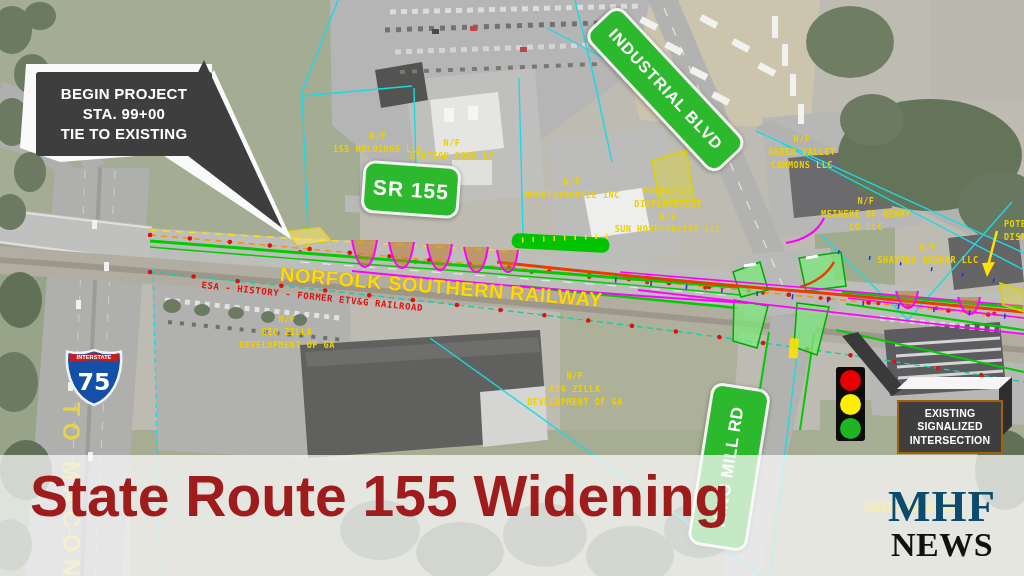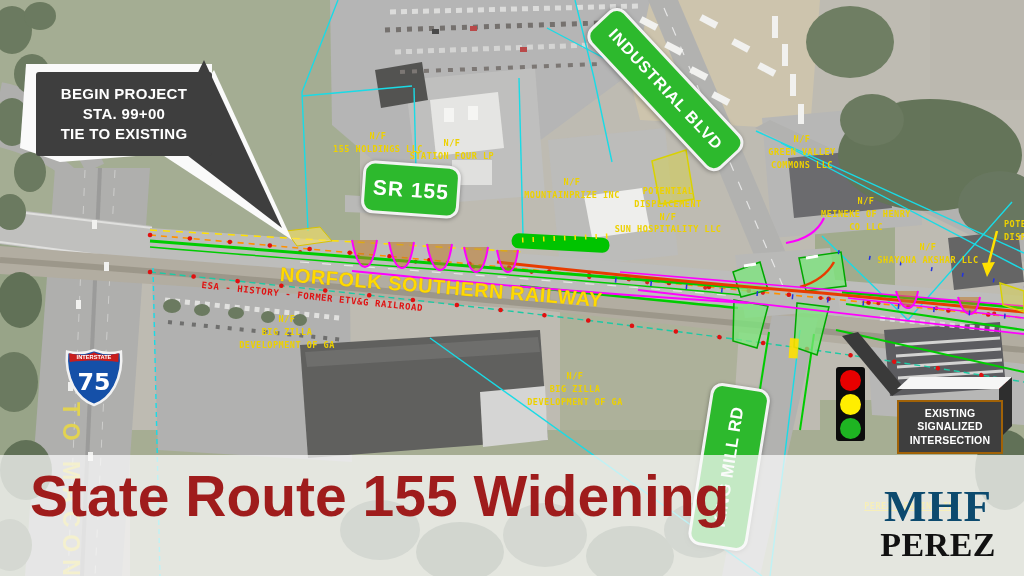--- a/index.html
+++ b/index.html
@@ -324,15 +324,15 @@
 <div id="traffic-signal">
   <i style="background:#e80000;"></i>
   <i style="background:#ffee00;"></i>
   <i style="background:#1eb422;"></i>
 </div>
 
 <div id="banner">
   <div id="headline">State Route 155 Widening</div>
   <div id="logo">
     <div class="mhf">MHF</div>
-    <div class="news">PEREZ</div>
+    <div class="news">NEWS</div>
   </div>
 </div>
 
 </body></html>

